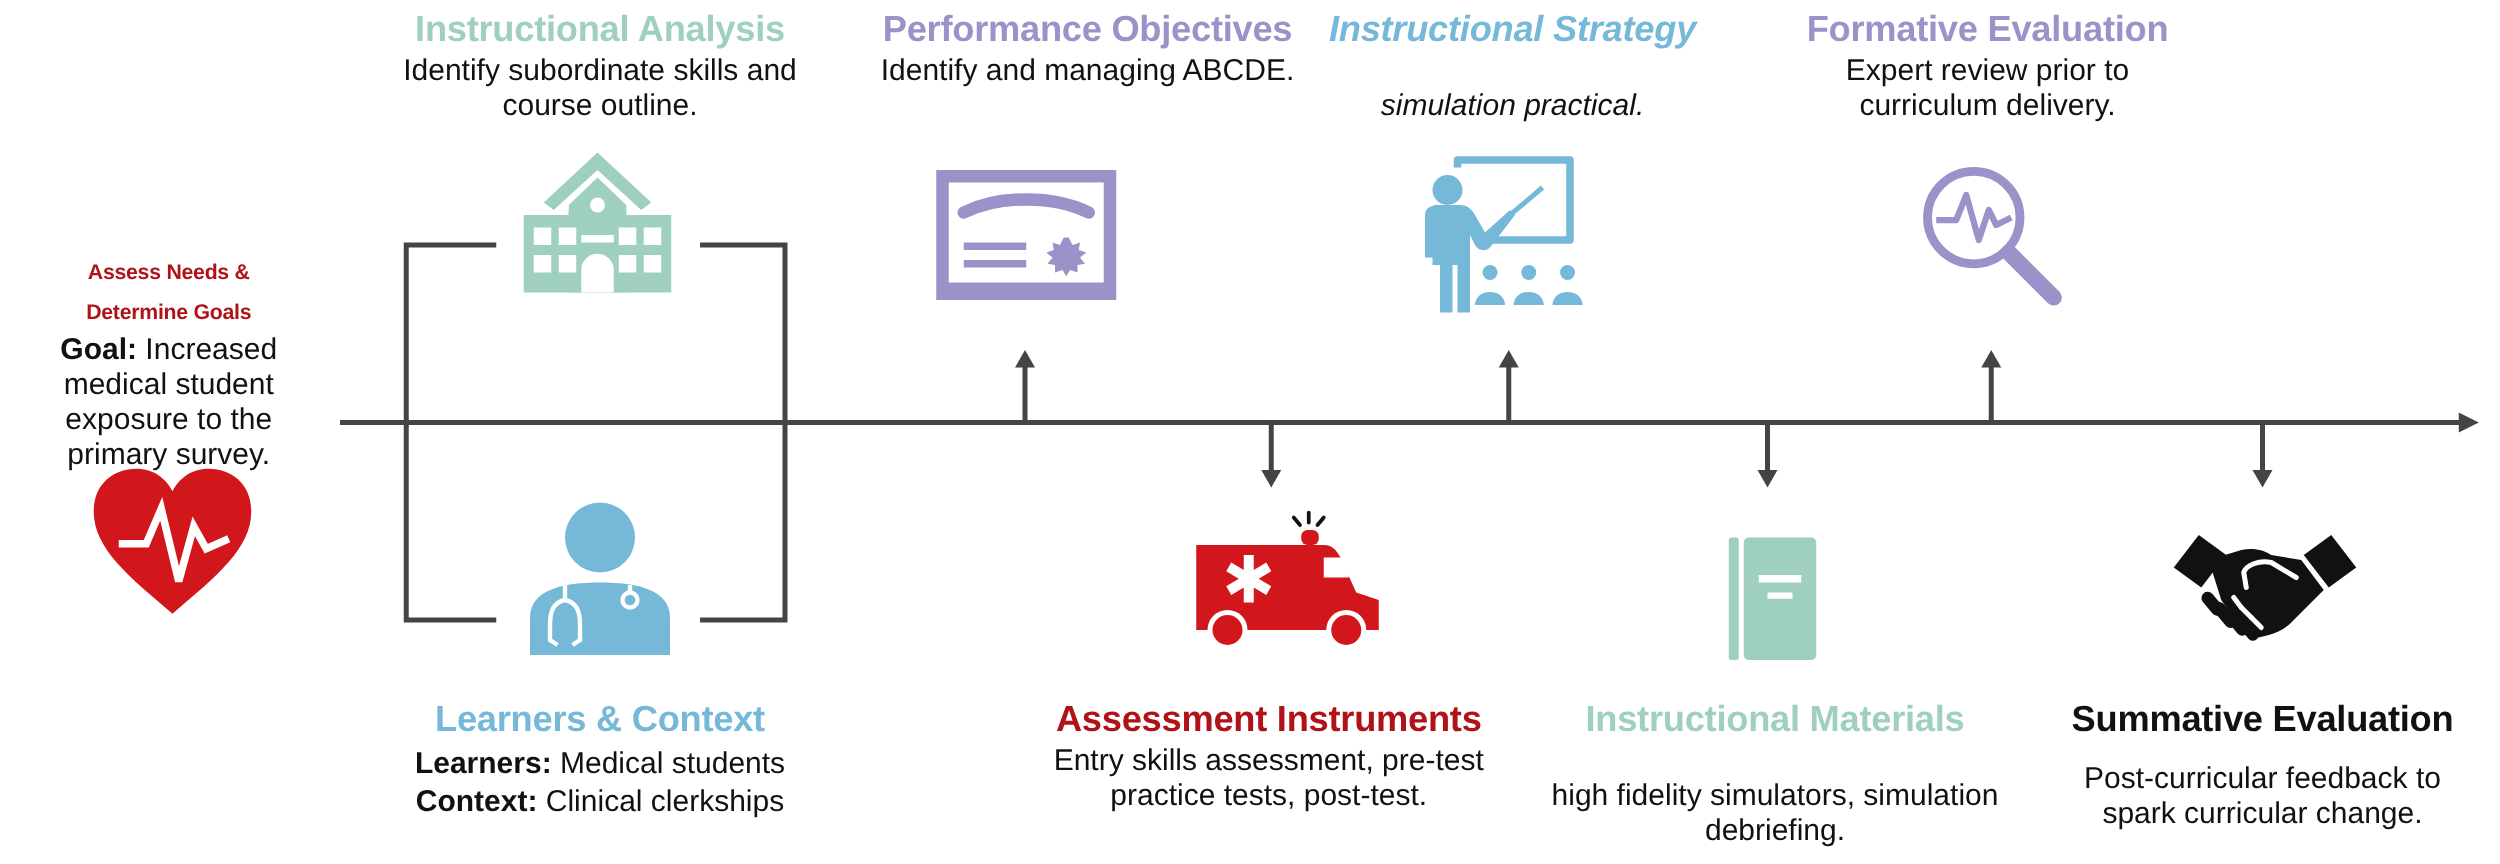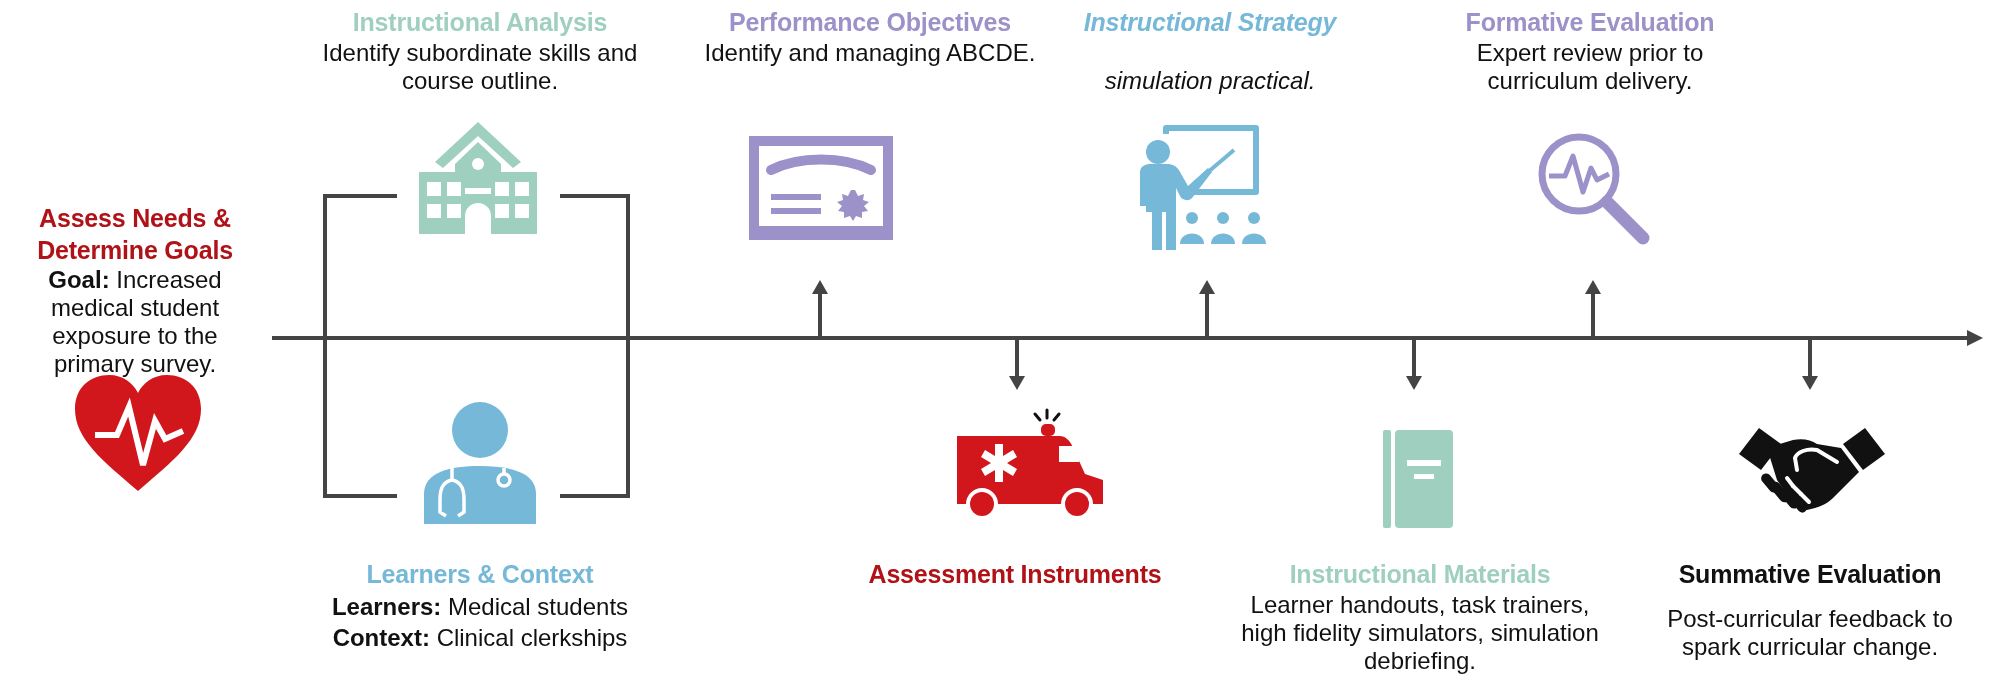--- a/index.html
+++ b/index.html
@@ -1,18 +1,18 @@
 <!DOCTYPE html>
 <html><head>
 <meta charset="utf-8">
 <style>
   html, body { margin:0; padding:0; background:#ffffff; }
   body { width:2000px; height:691px; position:relative; overflow:hidden;
          font-family:"Liberation Sans", "DejaVu Sans", sans-serif; color:#111; }
-  .title { font-weight:bold; font-size:25px; text-align:center; white-space:nowrap; letter-spacing:-0.2px; }
+  .title { font-weight:bold; font-size:29px; text-align:center; white-space:nowrap; letter-spacing:-0.2px; }
   .desc { font-size:24px; text-align:center; line-height:28px; color:#111; }
   .desc b { font-weight:bold; }
   .block { position:absolute; text-align:center; }
   svg { position:absolute; overflow:visible; }
 </style>
 </head>
 <body>
 
 <svg width="2000" height="691" style="left:0;top:0;">
   <g stroke="#444" stroke-width="4" fill="none">
@@ -36,21 +36,21 @@
     <polygon points="820,280 812,294 828,294"></polygon>
     <polygon points="1207,280 1199,294 1215,294"></polygon>
     <polygon points="1593,280 1585,294 1601,294"></polygon>
     <polygon points="1017,390 1009,376 1025,376"></polygon>
     <polygon points="1414,390 1406,376 1422,376"></polygon>
     <polygon points="1810,390 1802,376 1818,376"></polygon>
   </g>
 </svg>
 
 <div class="block" style="left:0;top:202px;width:270px;">
-  <div class="title" style="color:#b01217;line-height:32px;font-size:25px;text-align:center;">
+  <div class="title" style="color:#b01217;line-height:32px;font-size:17px;text-align:center;">
     <span>Assess Needs &amp;</span><br>
     <span>Determine Goals</span>
   </div>
   <div class="desc" style="width:240px;margin:0 auto;">
     <b>Goal:</b>
     <span>Increased medical student exposure to the primary survey.</span>
   </div>
 </div>
 <svg width="130" height="120" style="left:73px;top:373px;" viewBox="0 0 130 120">
   <path d="M65 118 C 30 88, 2 66, 2 36 C 2 14, 18 2, 36 2 C 50 2, 60 10, 65 20 C 70 10, 80 2, 94 2 C 112 2, 128 14, 128 36 C 128 66, 100 88, 65 118 Z" fill="#d1161c"></path>
@@ -133,20 +133,24 @@
   </g>
   <rect x="104" y="38" width="20" height="16" fill="#fff"></rect>
   <polygon fill="#fff" points="40,36 48,36 48,48 58,42 62,49 52,55 62,61 58,68 48,62 48,74 40,74 40,62 30,68 26,61 36,55 26,49 30,42 40,48"></polygon>
   <circle cx="27" cy="96" r="16" fill="#fff"></circle>
   <circle cx="122" cy="96" r="16" fill="#fff"></circle>
   <circle cx="27" cy="96" r="12" fill="#d1161c"></circle>
   <circle cx="122" cy="96" r="12" fill="#d1161c"></circle>
 </svg>
 <div class="block" style="left:840px;top:560px;width:350px;">
   <div class="title" style="color:#b01217;">Assessment Instruments</div>
+  <div class="desc" style="margin-top:2px;">
+    <span>Entry skills assessment, pre-test</span><br>
+    <span>practice tests, post-test.</span>
+  </div>
 </div>
 
 <div class="block" style="left:1040px;top:8px;width:340px;font-style:italic;">
   <div class="title" style="color:#76b8d8;">Instructional Strategy</div>
   <div class="desc" style="margin-top:2px;">
     <br>
     <span>simulation practical.</span>
   </div>
 </div>
 <svg width="140" height="124" style="left:1136px;top:126px;" viewBox="0 0 140 124">
@@ -168,21 +172,21 @@
 
 <svg width="70" height="98" style="left:1383px;top:430px;" viewBox="0 0 70 98">
   <rect x="0" y="0" width="8" height="98" rx="2" fill="#9fcfbf"></rect>
   <rect x="12" y="0" width="58" height="98" rx="4" fill="#9fcfbf"></rect>
   <rect x="24" y="30" width="34" height="6" fill="#fff"></rect>
   <rect x="31" y="44" width="20" height="5" fill="#fff"></rect>
 </svg>
 <div class="block" style="left:1240px;top:560px;width:360px;">
   <div class="title" style="color:#9fcfbf;">Instructional Materials</div>
   <div class="desc" style="margin-top:2px;">
-    <span>Learner handouts, task trainers,</span><br>
+    <br>
     <span>high fidelity simulators, simulation</span><br>
     <span>debriefing.</span>
   </div>
 </div>
 
 <div class="block" style="left:1420px;top:8px;width:340px;">
   <div class="title" style="color:#9c91c8;">Formative Evaluation</div>
   <div class="desc" style="margin-top:2px;">
     <span>Expert review prior to</span><br>
     <span>curriculum delivery.</span>

